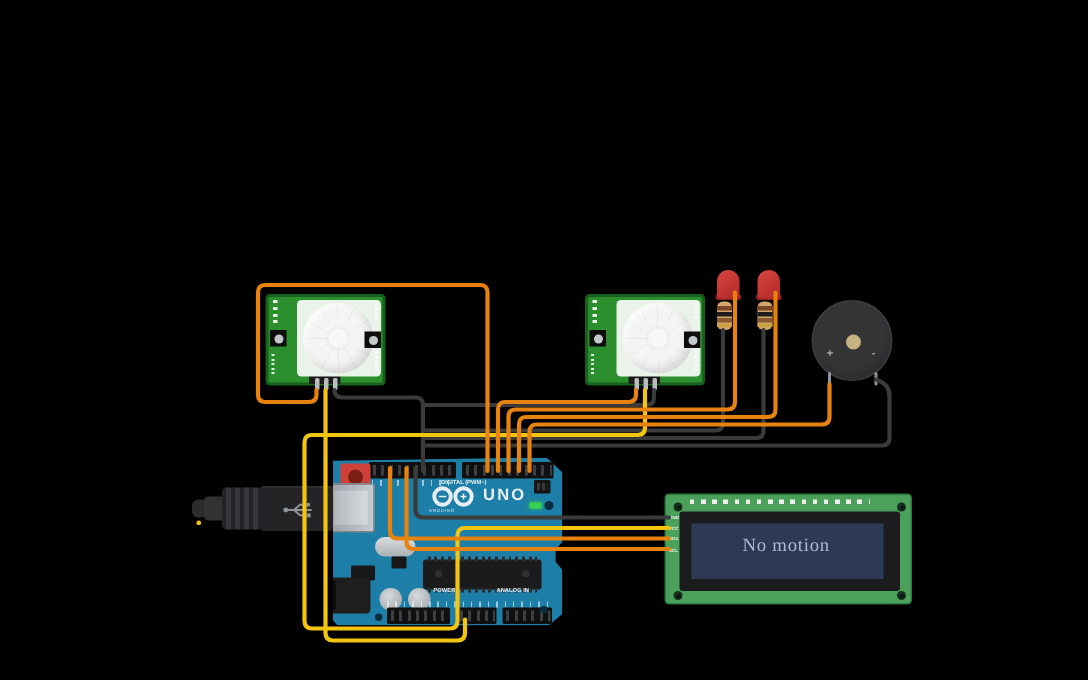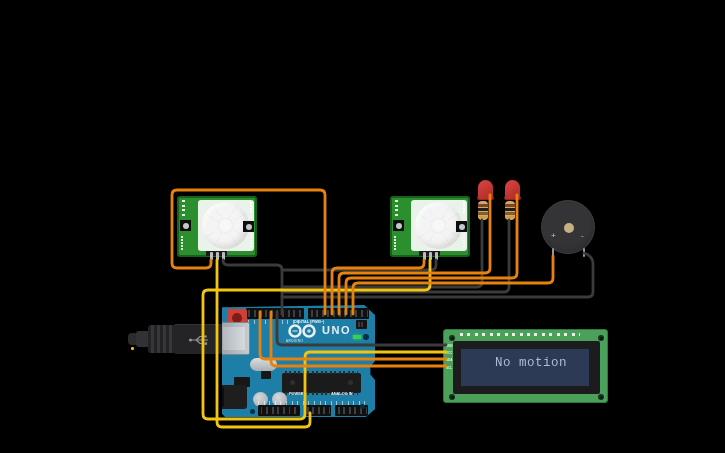--- a/index.html
+++ b/index.html
@@ -93,21 +93,21 @@
   .plug-dot{position:absolute;left:3px;top:14px;width:2.5px;height:2.5px;border-radius:50%;background:var(--wire-yellow);}
 
   
   .lcd{width:165px;height:74px;background:var(--lcd-board);border:1px solid #2e7a40;border-radius:3px;box-sizing:border-box;}
   .lcd-pinrow{position:absolute;left:16px;top:3px;width:120px;height:3px;
     background:repeating-linear-gradient(90deg,#ececec 0 3px,transparent 3px 7.44px);}
   .lcd-screw{position:absolute;width:6px;height:6px;border-radius:50%;background:#17301f;}
   .lcd-screw::after{content:"";position:absolute;left:1.5px;top:1.5px;width:3px;height:3px;border-radius:50%;background:#0b1a10;}
   .lcd-bezel{position:absolute;left:9px;top:11px;width:147px;height:53px;background:#1c1c1e;border-radius:2px;}
   .lcd-screen{position:absolute;left:8px;top:8px;width:128px;height:37px;background:var(--lcd-screen);}
-  .lcd-text{position:absolute;left:4px;top:7px;color:#aeb9d6;font-family:Liberation Mono, monospace;
+  .lcd-text{position:absolute;left:4px;top:7px;color:#aeb9d6;font-family:Liberation Serif, serif;
     font-size:12.5px;letter-spacing:.5px;white-space:pre;padding-left:30px;}
   .lcd-pinlbl{position:absolute;left:2px;color:#e8f2ea;font-size:6px;transform:scale(.5);transform-origin:0 0;font-weight:bold;}
 
   
   #wires{position:absolute;left:0;top:0;z-index:5;}
   .w{fill:none;stroke-linecap:round;stroke-linejoin:round;stroke-width:2.8px;}
   .w-o{stroke:var(--wire-orange);}
   .w-y{stroke:var(--wire-yellow);}
   .w-k{stroke:var(--wire-black);}
   .w-lead{stroke:var(--lead-gray);stroke-width:2px;}

